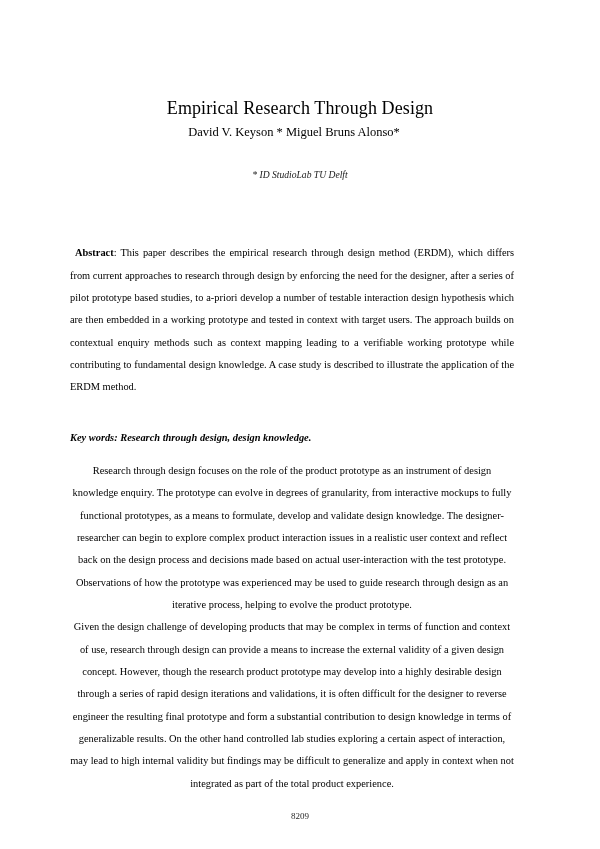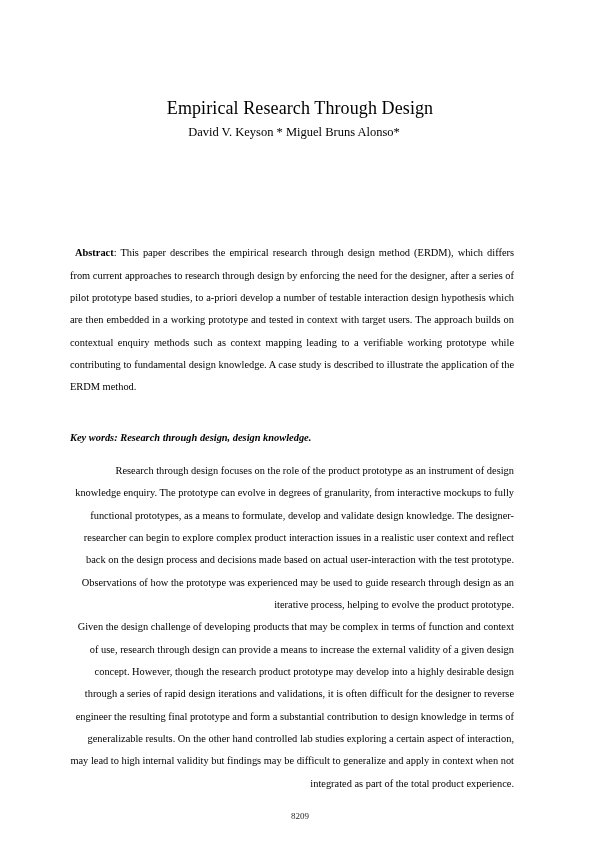--- a/index.html
+++ b/index.html
@@ -87,21 +87,21 @@
   }
 
   .section-heading {
     margin-top: 37px;
     font-size: 10.8px;
     line-height: 20px;
     font-weight: bold;
   }
 
   .body-par {
-    text-align: right;
+    text-align: center;
     font-size: 10.4px;
     line-height: 22.35px;
     margin: 0;
   }
 
   
   .page-number {
     position: absolute;
     left: 0;
     right: 0;
@@ -115,20 +115,21 @@
 </head>
 <body>
 
 <div class="page">
 
   <h1 class="title">Empirical Research Through Design</h1>
 
   <div class="byline">David V. Keyson * Miguel Bruns Alonso*</div>
 
   <div class="affiliation">
+    <div>* ID StudioLab TU Delft</div>
   </div>
 
   <div class="column">
 
     <p class="abstract"><span class="lead">Abstract</span><span>: </span><span>This paper describes the empirical research through design method (ERDM), which differs from current approaches to research through design by enforcing the need for the designer, after a series of pilot prototype based studies, to a-priori develop a number of testable interaction design hypothesis which are then embedded in a working prototype and tested in context with target users. The approach builds on contextual enquiry methods such as context mapping leading to a verifiable working prototype while contributing to fundamental design knowledge. A case study is described to illustrate the application of the ERDM method.</span></p>
 
     <p class="keywords">Key words: Research through design, design knowledge.</p>
 
 
     <p class="body-par">Research through design focuses on the role of the product prototype as an instrument of design knowledge enquiry. The prototype can evolve in degrees of granularity, from interactive mockups to fully functional prototypes, as a means to formulate, develop and validate design knowledge. The designer-researcher can begin to explore complex product interaction issues in a realistic user context and reflect back on the design process and decisions made based on actual user-interaction with the test prototype. Observations of how the prototype was experienced may be used to guide research through design as an iterative process, helping to evolve the product prototype.</p>

